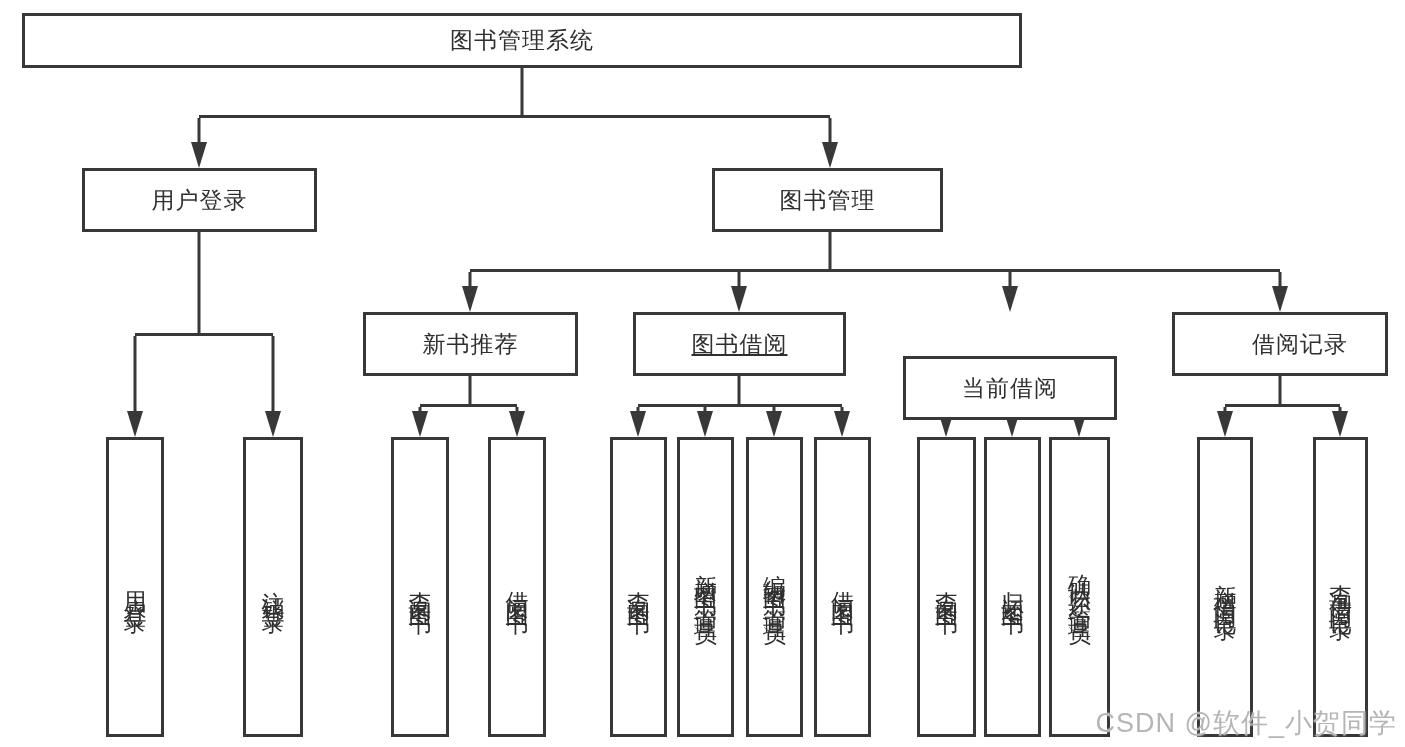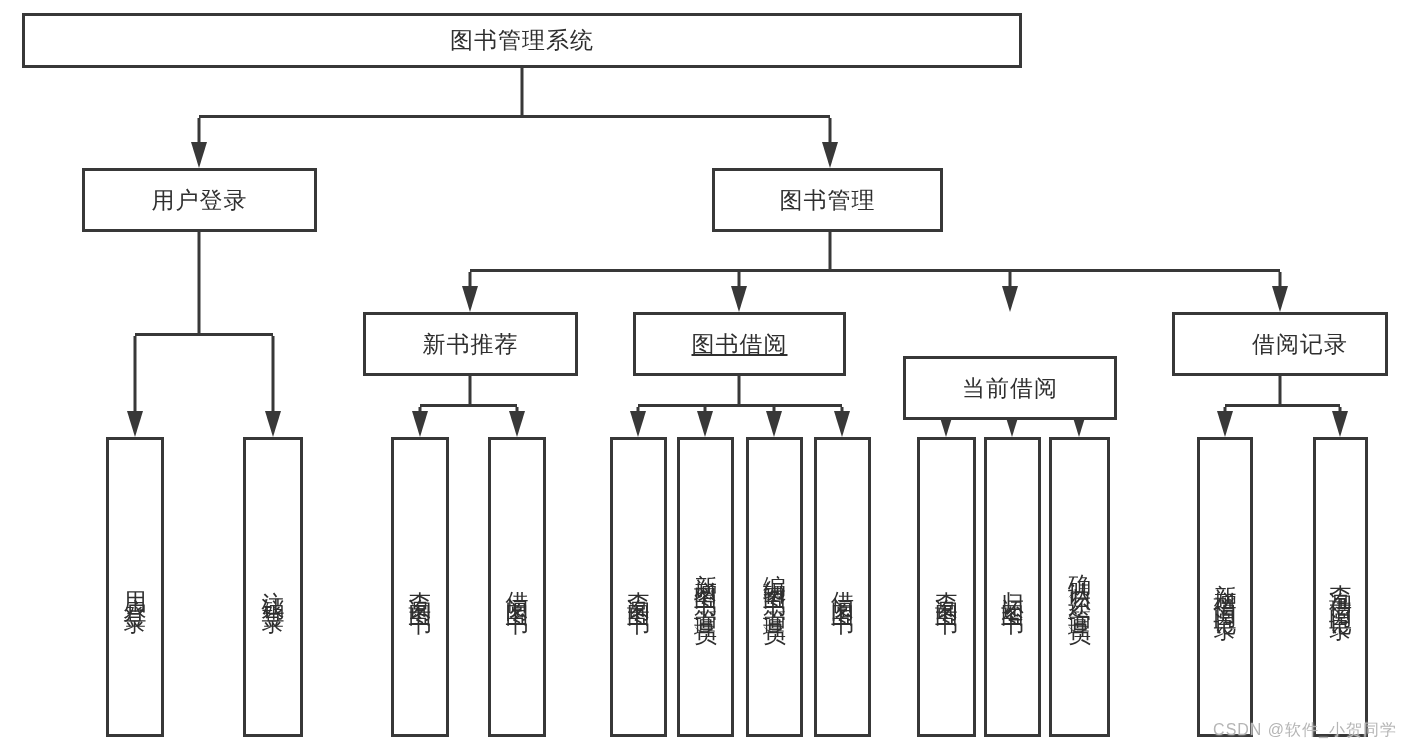--- a/index.html
+++ b/index.html
@@ -67,21 +67,21 @@
   .l-bb-borrow     { left: 814px;  width: 57px; }
   .l-cb-query      { left: 917px;  width: 59px; }
   .l-cb-return     { left: 984px;  width: 57px; }
   .l-cb-confirm    { left: 1049px; width: 61px; }
   .l-br-add        { left: 1197px; width: 56px; }
   .l-br-query      { left: 1313px; width: 55px; }
   .watermark {
     position: absolute;
     right: 8px;
     bottom: 6px;
-    font-size: 16px;
+    font-size: 27px;
     color: var(--watermark);
     letter-spacing: 1px;
     white-space: nowrap;
     text-shadow: 0 0 2px #ffffff;
   }
 </style>
 </head>
 <body>
 
 <div class="canvas">

